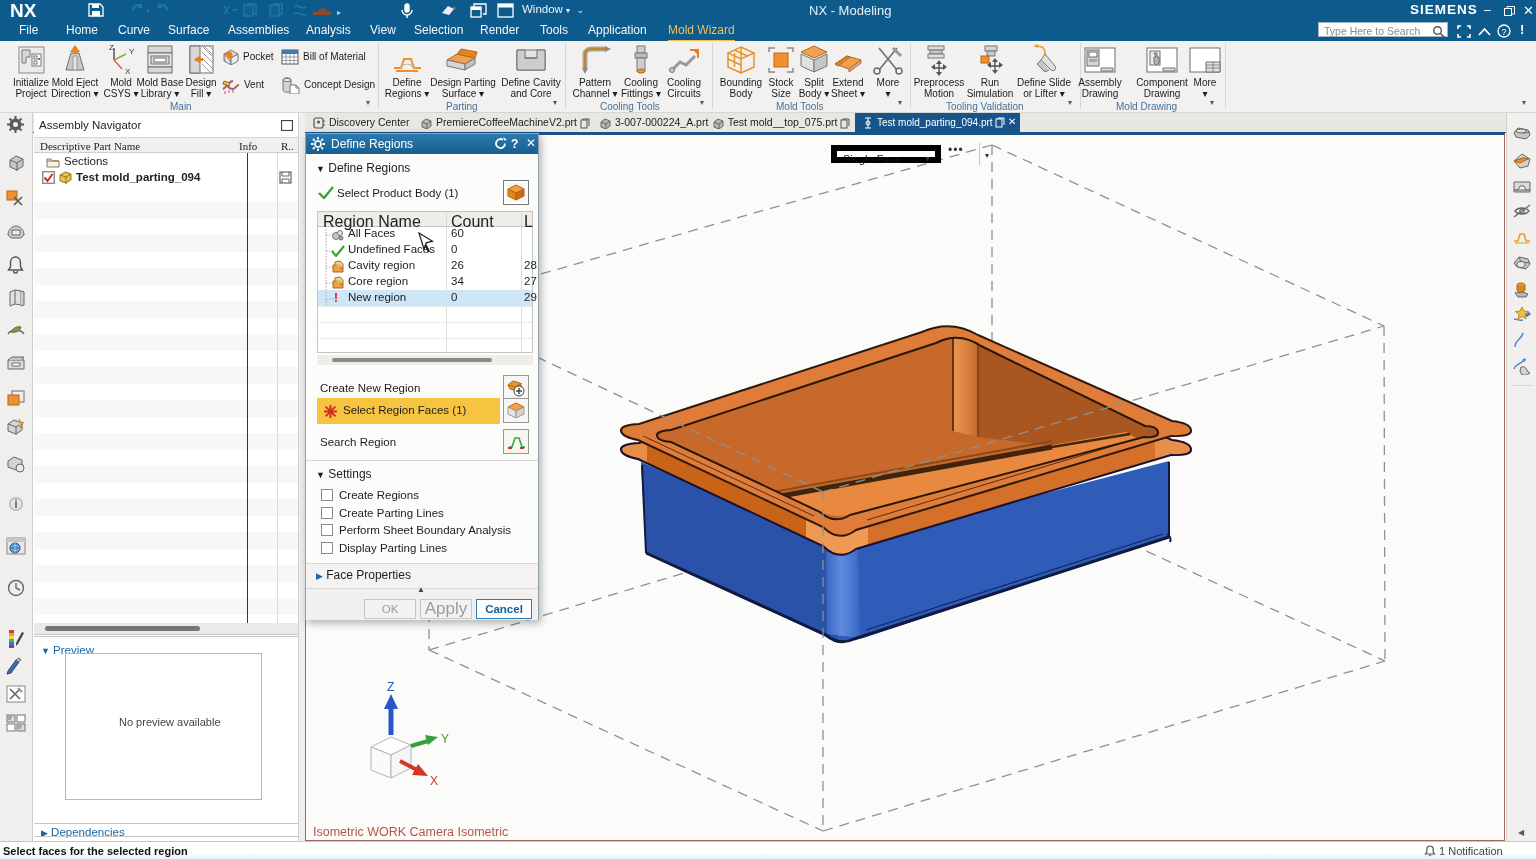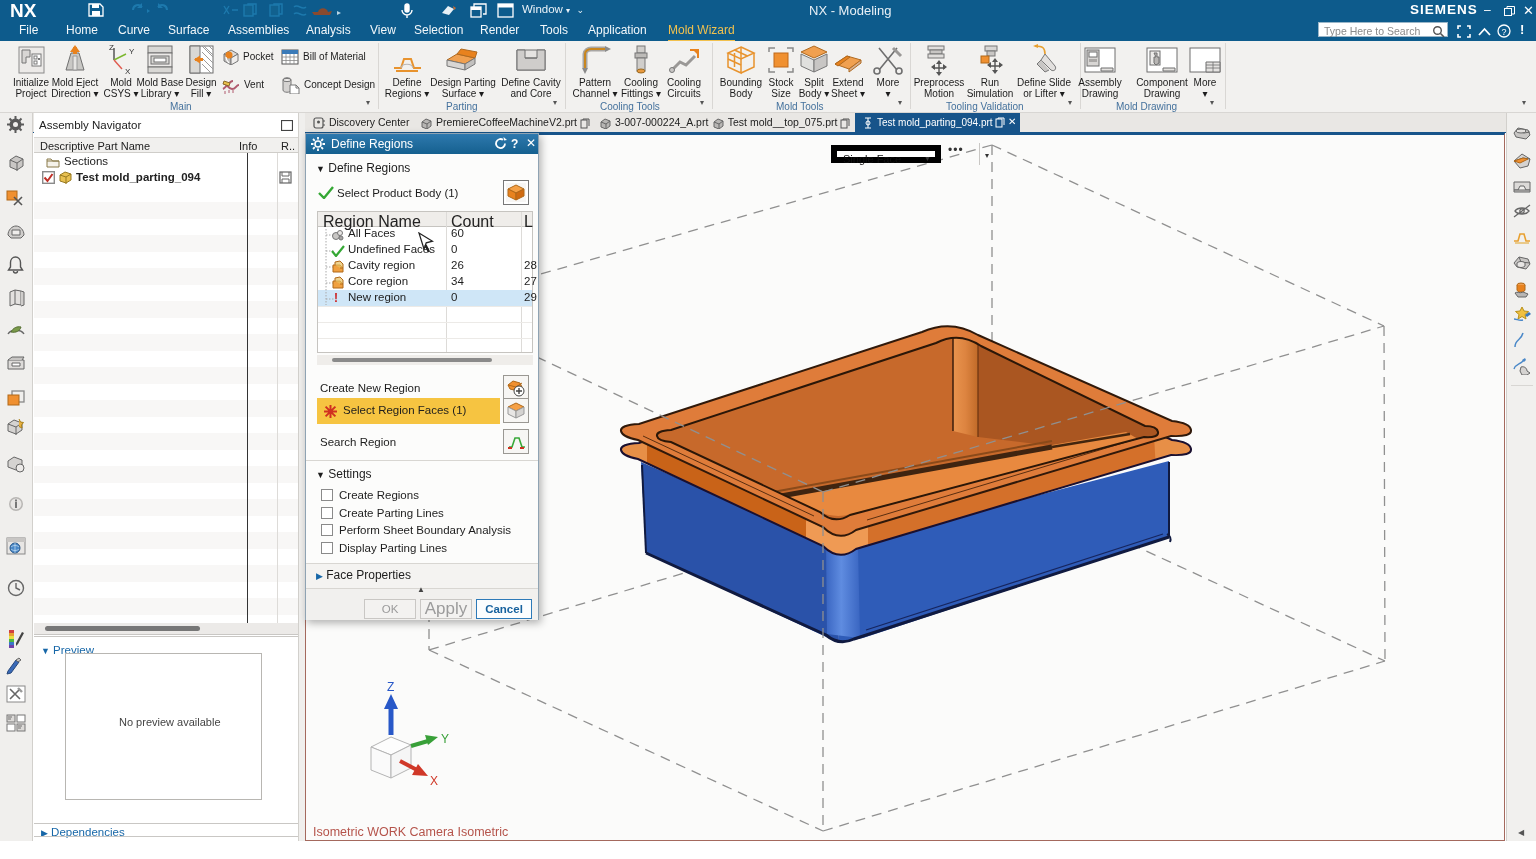--- a/index.html
+++ b/index.html
@@ -36,21 +36,21 @@
 #leftstrip { position:absolute; left:0; top:113px; width:33px; height:728px; background:#f0efed; border-right:1px solid #d2d0cc; }
 #navpanel { position:absolute; left:34px; top:113px; width:271px; height:728px; background:#ffffff; }
 #viewport { position:absolute; left:305px; top:133px; width:1200px; height:708px; background:#fbfbfa; border-left:1px solid #a4695d; border-right:1px solid #a4695d; border-bottom:1px solid #a4695d; border-top:2px solid #17548a; }
 #rightstrip { position:absolute; left:1506px; top:113px; width:30px; height:728px; background:#f1f0ee; border-left:1px solid #d2d0cc; }
 #statusbar { position:absolute; left:0; top:841px; width:1536px; height:18px; background:linear-gradient(#ffffff 55%, #e8f3fb); border-top:1px solid #c9c7c4; }
 #statusbar .msg { position:absolute; left:3px; top:3px; font-size:11px; font-weight:bold; color:#111; }
 #notif { position:absolute; left:1424px; top:3px; font-size:11px; color:#444; }
 
 .blue-t { color:#1767a8; }
 #navtitle { position:absolute; left:5px; top:6px; font-size:11.5px; color:#222; }
-#navcols { position:absolute; left:0px; top:24px; width:264px; height:16px; background:#f1f0ee; border-top:1px solid #d8d6d3; border-bottom:1px solid #cfcdc9; font-size:11px; color:#222; }
+#navcols { position:absolute; left:0px; top:24px; width:264px; height:16px; background:#f1f0ee; border-top:1px solid #d8d6d3; border-bottom:1px solid #cfcdc9; font-size:11px; color:#222;font-family:Liberation Serif, serif; }
 .navrow { position:absolute; left:0; width:264px; height:16px; font-size:11.5px; color:#222; }
 
 #dlg { position:absolute; left:305px; top:133px; width:234px; height:487px; background:#fcfcfb; border:1px solid #8fa3b3; box-shadow:2px 3px 8px rgba(0,0,0,0.3); }
 #dlgtitle { position:absolute; left:0; top:0; width:232px; height:20px; background:linear-gradient(#2e79ae,#15608f); color:#fff; font-size:12px; }
 .dlgrow { position:absolute; font-size:11.5px; color:#1d1d1d; }
 .dlgbtn { position:absolute; width:26px; height:25px; background:#f7f6f4; border:1px solid #9a9893; }
 .chk { position:absolute; width:12px; height:12px; background:#fff; border:1px solid #8a8a8a; }
 </style>
 </head>
 <body>
@@ -766,13 +766,20 @@
     <div class="chk" style="left:15px;top:408px"></div>
       <div class="dlgrow" style="left:33px;top:408px">Display Parting Lines</div>
     <div class="abs" style="left:0px;top:429px;width:232px;height:26px;background:#f4f3f1;border-top:1px solid #d8d6d2;border-bottom:1px solid #d8d6d2"></div>
     <div class="dlgrow blue-t" style="left:10px;top:434px;font-size:12px"><span style="font-size:9px;color:#1767a8">▶</span> Face Properties</div>
     <div class="abs" style="left:0px;top:455px;width:232px;height:31px;background:#f1f0ee"></div>
     <span class="abs" style="left:111px;top:451px;font-size:8px;color:#444">▲</span>
     <div class="abs" style="left:58px;top:465px;width:52px;height:20px;background:#f3f2f0;border:1px solid #c9c7c4;color:#9b9b9b;font-size:11.5px;text-align:center;line-height:18px">OK</div>
     <div class="abs" style="left:114px;top:465px;width:52px;height:20px;background:#f3f2f0;border:1px solid #c9c7c4;color:#9b9b9b;font-size:17px;text-align:center;line-height:18px">Apply</div>
     <div class="abs" style="left:170px;top:465px;width:56px;height:20px;background:#fbfdfe;border:1px solid #2d7ab8;color:#17629e;font-size:11.5px;font-weight:bold;text-align:center;line-height:18px">Cancel</div>
   </div>
+  <div id="statusbar">
+    <div class="msg">Select faces for the selected region</div>
+    <div id="notif"><svg width="12" height="12" viewBox="0 0 12 12" style="vertical-align:-2px">
+          <path d="M6 1C4 1 2.8 2.5 2.8 4.5V7L1.5 9h9L9.2 7V4.5C9.2 2.5 8 1 6 1z" fill="none" stroke="#555" stroke-width="1.2"></path>
+          <path d="M4.8 10a1.3 1.3 0 0 0 2.4 0" fill="none" stroke="#555"></path>
+        </svg> 1 Notification</div>
+  </div>
 </div>
 
 </body></html>

